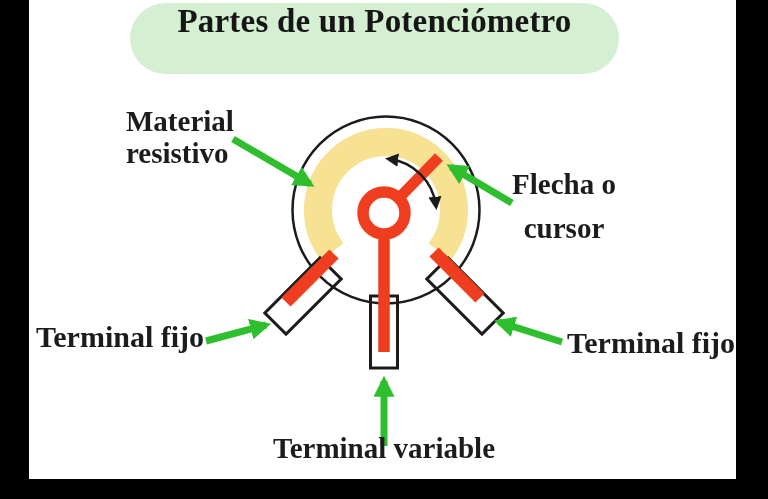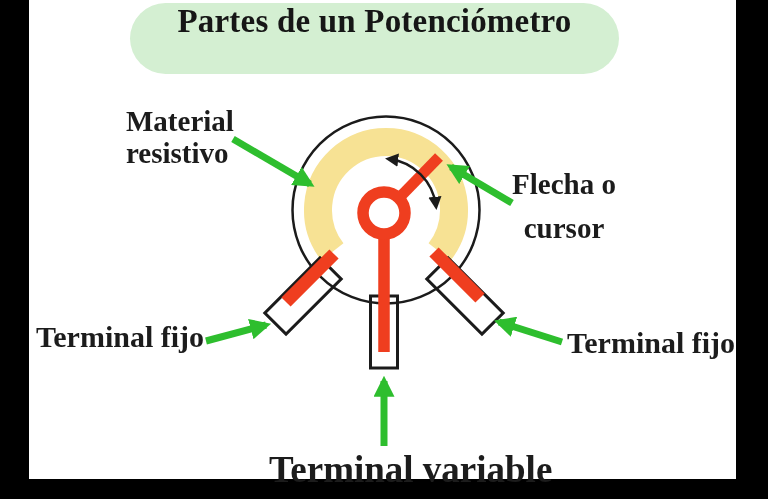--- a/index.html
+++ b/index.html
@@ -27,21 +27,21 @@
     font-size:33px;font-weight:600;color:#161616;letter-spacing:0.2px;
   }
   .label{
     position:absolute;color:#1c1c1c;font-weight:600;white-space:nowrap;
   }
   .label .line{display:block;}
   .lbl-material{left:126px;top:105px;font-size:29px;line-height:32px;text-align:left;}
   .lbl-flecha{left:489px;top:162px;width:150px;font-size:29px;line-height:44px;text-align:center;}
   .lbl-fijo-left{left:36px;top:320px;font-size:30px;}
   .lbl-fijo-right{left:567px;top:326px;font-size:30px;}
-  .lbl-variable{left:269px;top:448px;width:230px;font-size:37px;text-align:center;}
+  .lbl-variable{left:269px;top:432px;width:230px;font-size:29px;text-align:center;}
 
   .body-circle{fill:#ffffff;stroke:var(--ink);stroke-width:2.5;}
   .track{fill:none;stroke:var(--resistive-yellow);stroke-width:28;}
   .terminal-box{fill:none;stroke:var(--ink);stroke-width:3;}
   .red-line{stroke:var(--element-red);fill:none;stroke-linecap:butt;}
   .ring{fill:#ffffff;stroke:var(--element-red);stroke-width:11.5;}
   .rot-arrow{stroke:var(--ink);stroke-width:2.4;fill:none;}
   .green-arrow{stroke:var(--arrow-green);stroke-width:7;fill:none;stroke-linecap:butt;}
   .mk-green{fill:var(--arrow-green);}
   .mk-ink{fill:var(--ink);}

